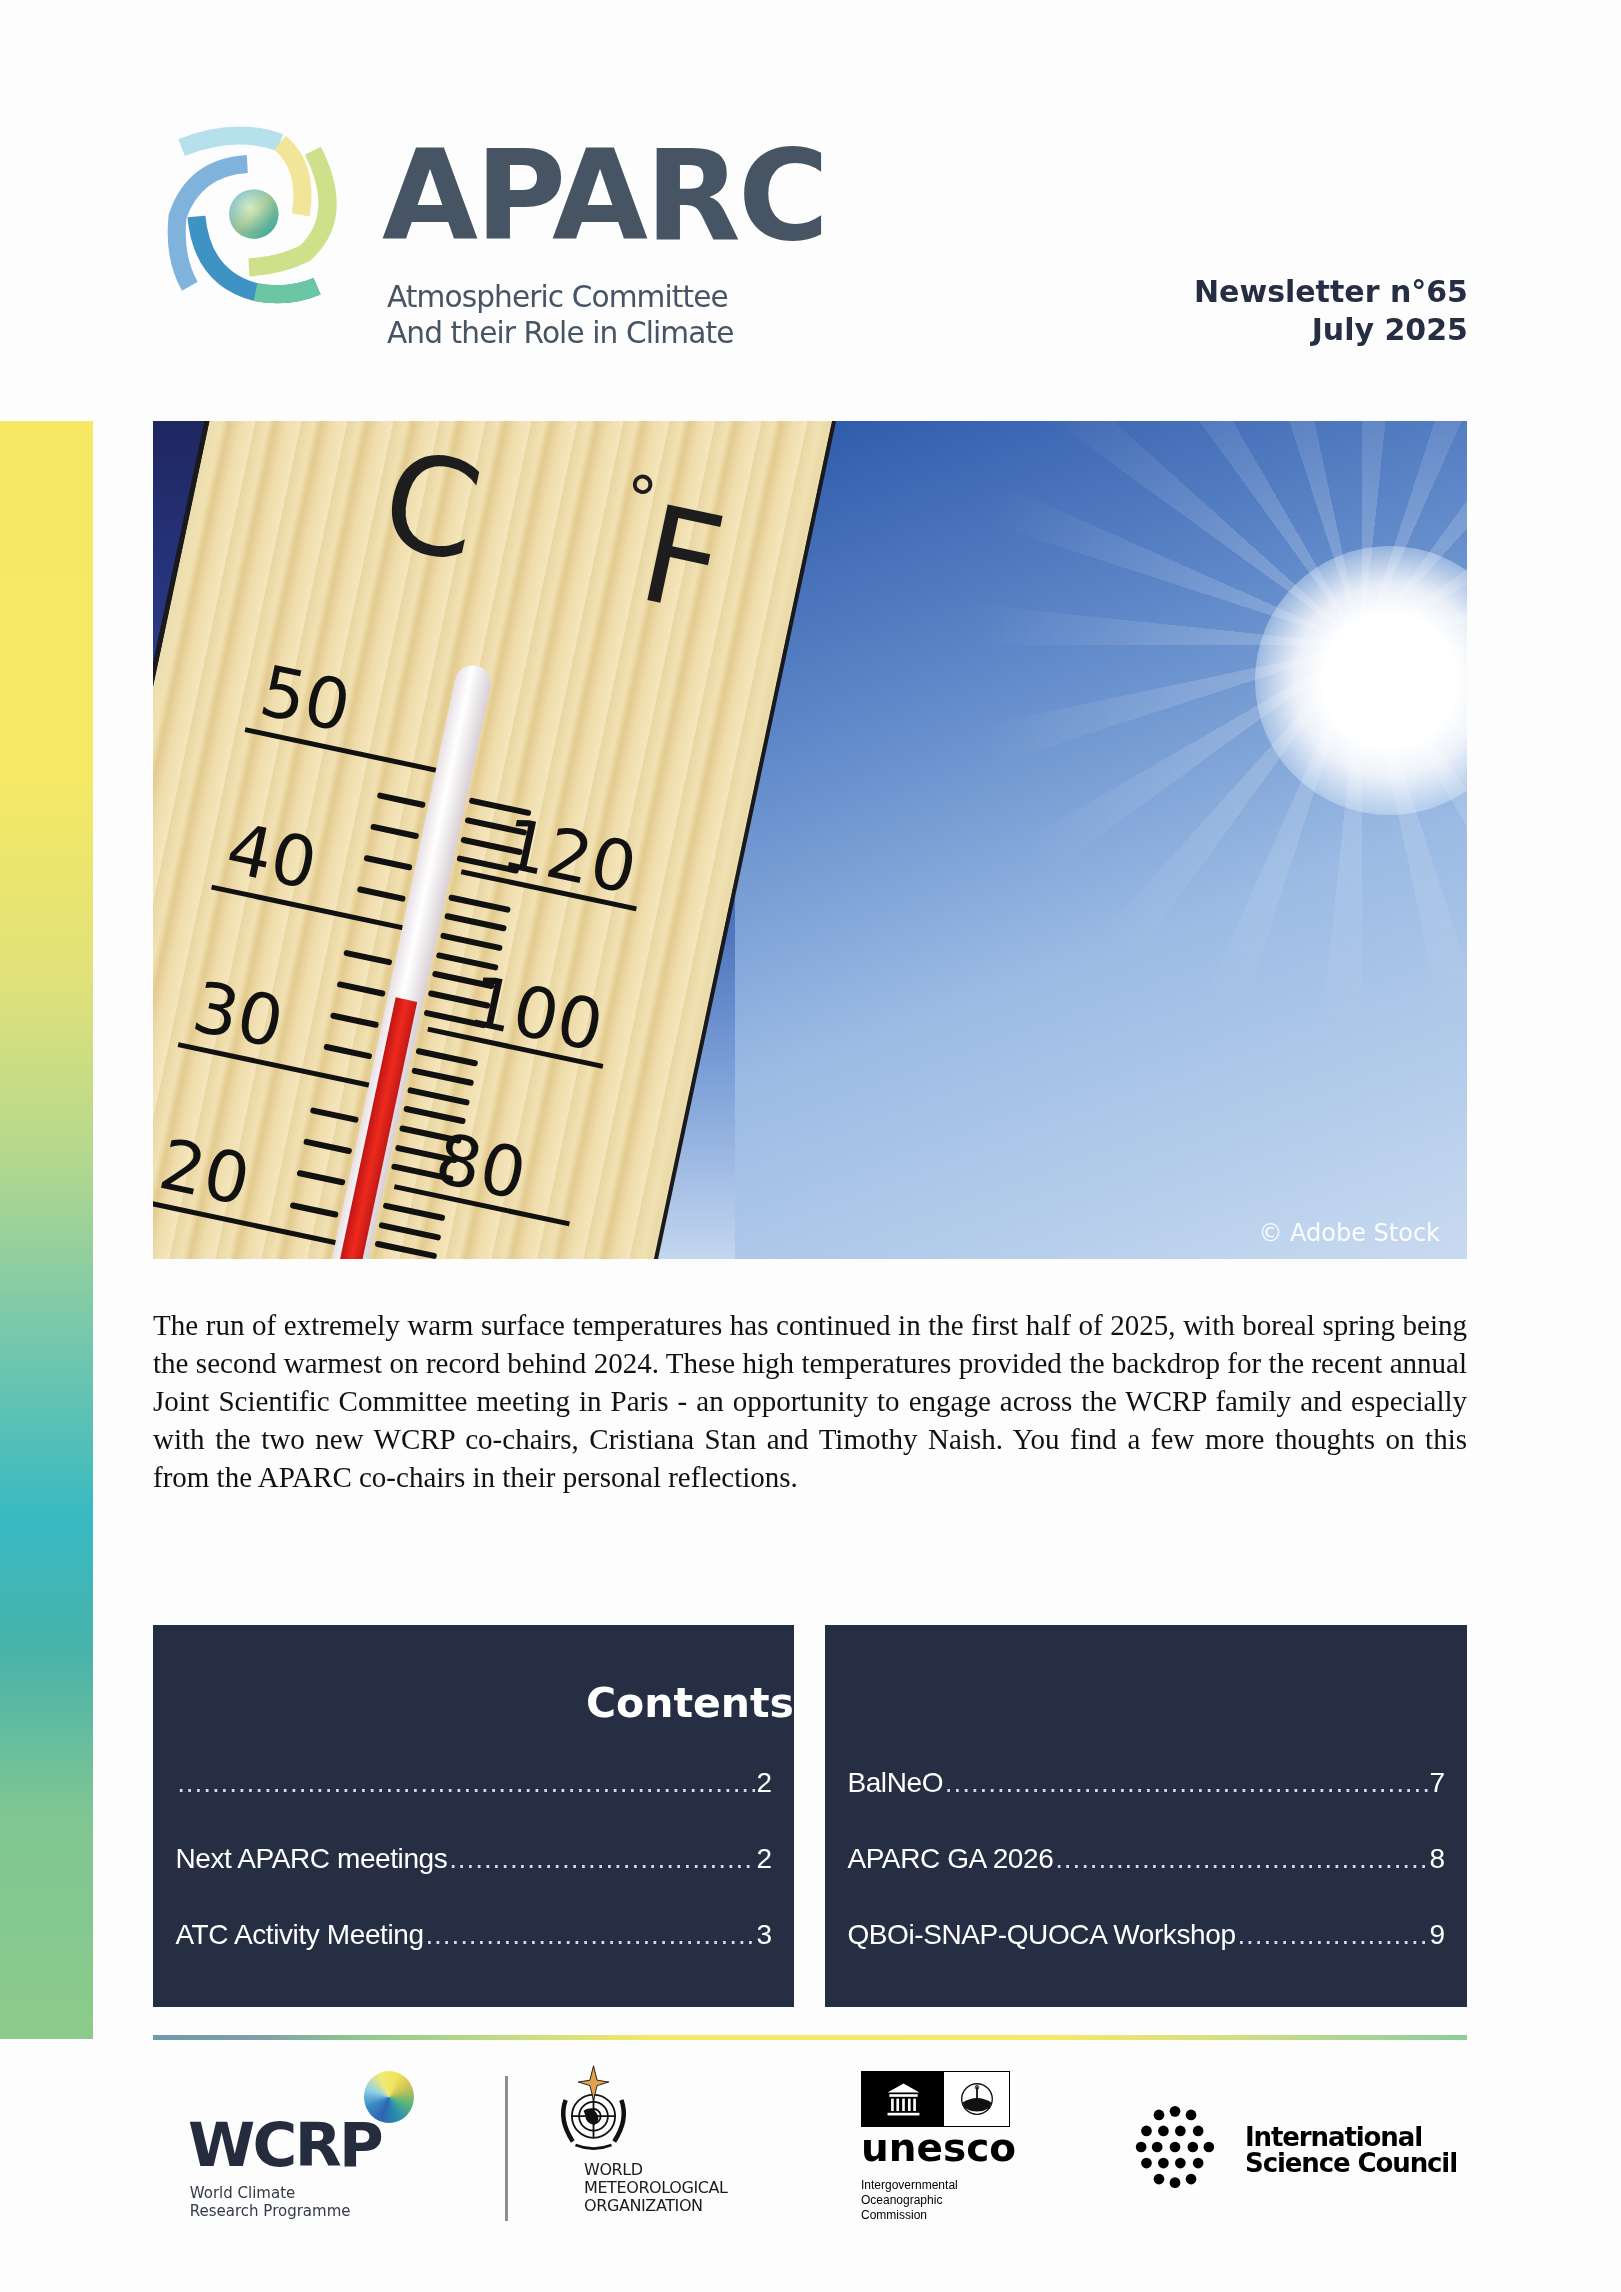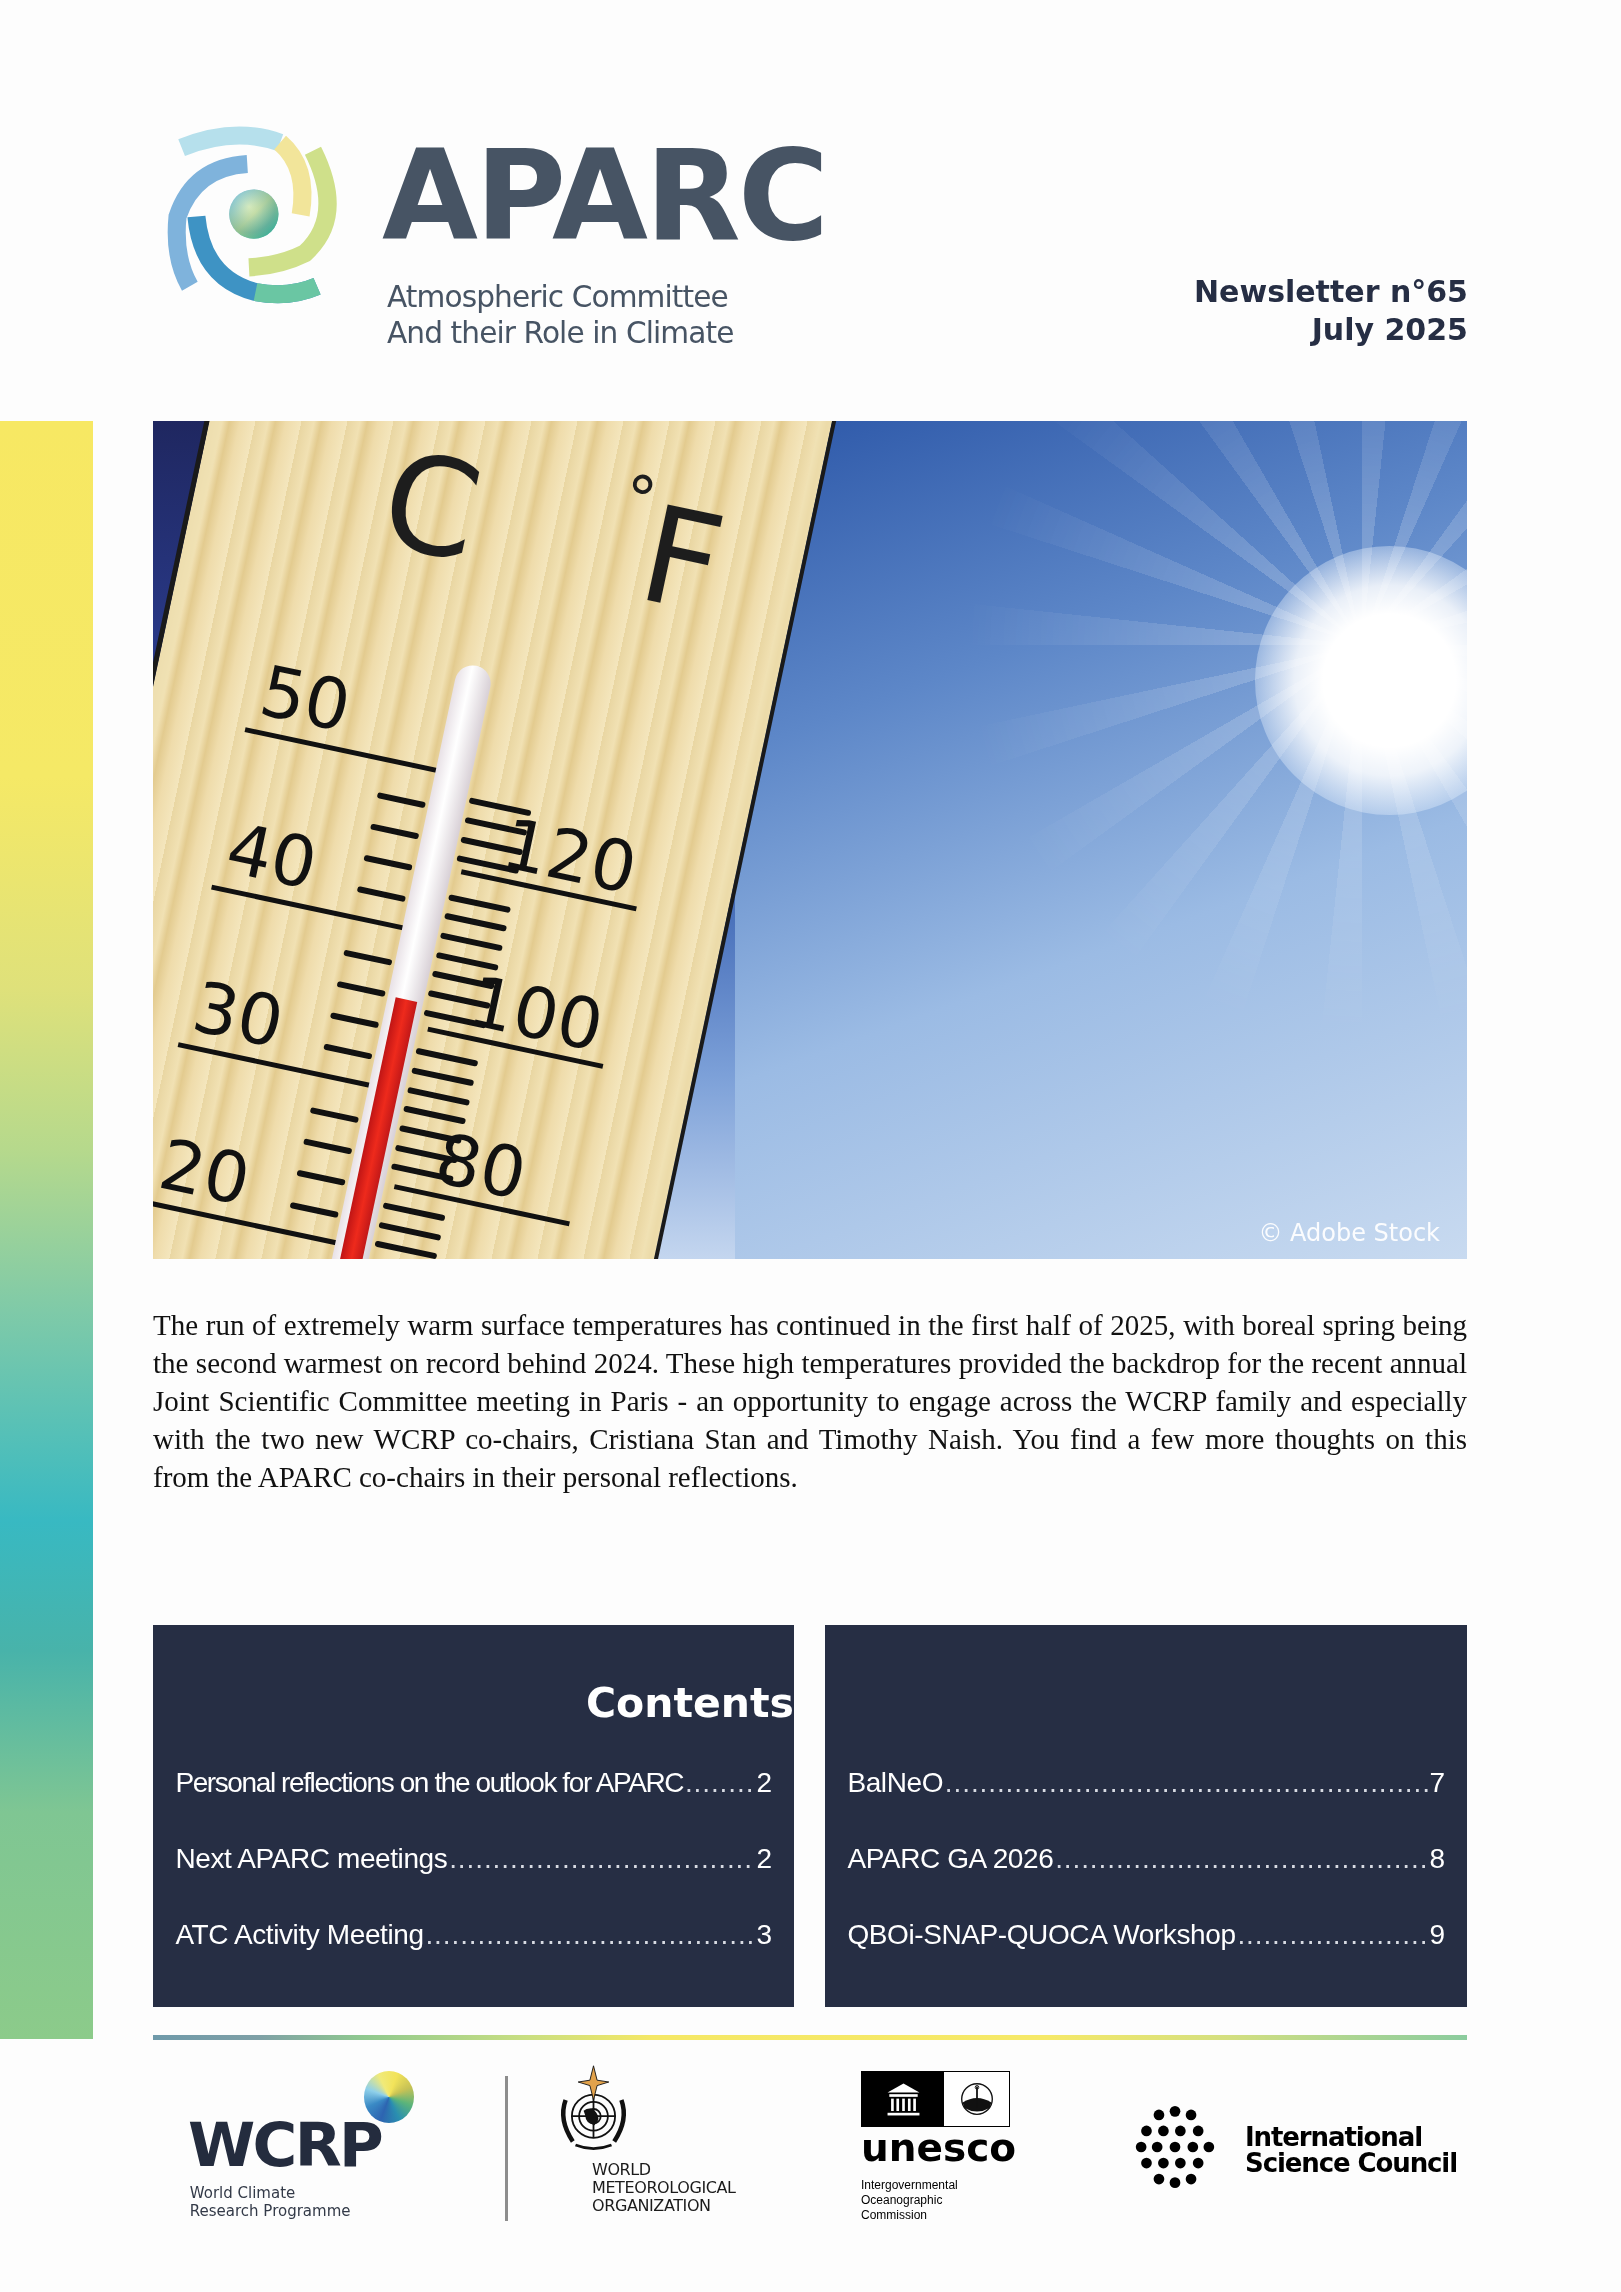--- a/index.html
+++ b/index.html
@@ -62,21 +62,21 @@
   .wcrp { position: absolute; left: 188px; top: 2071px; width: 233px; height: 143px; }
   .wcrp-word { position: absolute; left: 0; top: 43px; font-family: "DejaVu Sans", sans-serif; font-weight: bold; font-size: 61px; letter-spacing: -2.7px; color: #242c3e; line-height: 1; }
   .wcrp-orb { position: absolute; left: 176px; top: 0; width: 50px; height: 52px; border-radius: 50%;
     background: conic-gradient(from 200deg, #2d64b1, #3a8ac5, #8fd0ea, #f0ea7a, #f2e35a, #c7c255, #5bb47a, #2a8fb0, #2d64b1); }
   .wcrp-sub { position: absolute; left: 1.8px; top: 113px; font-family: "DejaVu Sans", sans-serif; font-size: 15px; line-height: 18px; color: #333a48; }
 
   .vdivider { position: absolute; left: 505px; top: 2076px; width: 2.7px; height: 145px; background: #8d8d8d; }
 
   .wmo { position: absolute; left: 548px; top: 2064px; width: 197px; height: 161px; }
   .wmo-emblem { position: absolute; left: 5.4px; top: 0; width: 81px; height: 90px; }
-  .wmo-text { position: absolute; left: 36px; top: 97px; font-family: "DejaVu Sans", sans-serif; font-size: 16px; line-height: 18px; color: #1b1b1b; letter-spacing: -0.4px; margin-left: 8px; }
+  .wmo-text { position: absolute; left: 36px; top: 97px; font-family: "DejaVu Sans", sans-serif; font-size: 16px; line-height: 18px; color: #1b1b1b; letter-spacing: -0.4px; }
 
   .unesco { position: absolute; left: 861px; top: 2071px; width: 179px; height: 157px; }
   .unesco-box { position: absolute; left: 0; top: 0; width: 149px; height: 56px; border: 1.8px solid #000; display: flex; }
   .unesco-box .b { width: 56%; background: #000; display: flex; align-items: center; justify-content: center; }
   .unesco-box .w { width: 44%; background: #fff; display: flex; align-items: center; justify-content: center; }
   .unesco-word { position: absolute; left: 0; top: 57px; font-family: "DejaVu Sans", sans-serif; font-weight: bold; font-size: 39px; color: #000; letter-spacing: 0px; line-height: 1; }
   .unesco-sub { position: absolute; left: 0; top: 107px; font-family: "Liberation Sans", sans-serif; font-size: 12px; line-height: 15px; color: #000000; }
 
   .isc { position: absolute; left: 1134px; top: 2106px; width: 340px; height: 90px; }
   .isc-dots { position: absolute; left: 0; top: 0; width: 82px; height: 82px; }
@@ -192,21 +192,20 @@
 </div>
 
 <div class="intro">
   <p>The run of extremely warm surface temperatures has continued in the first half of 2025, with boreal spring being the second warmest on record behind 2024. These high temperatures provided the backdrop for the recent annual Joint Scientific Committee meeting in Paris - an opportunity to engage across the WCRP family and especially with the two new WCRP co-chairs, Cristiana Stan and Timothy Naish. You find a few more thoughts on this from the APARC co-chairs in their personal reflections.</p>
 </div>
 
 <div class="toc-box toc-left">
   <div class="toc-title">Contents</div>
   <ul class="toc-list">
     <li class="toc-item">
-      <span class="label" style="letter-spacing:-1.4px">Personal reflections on the outlook for APARC</span>
         <span class="dots"></span>
         <span class="page">2</span>
     </li>
     <li class="toc-item">
       <span class="label">Next APARC meetings</span>
         <span class="dots"></span>
         <span class="page">2</span>
     </li>
     <li class="toc-item">
       <span class="label">ATC Activity Meeting</span>

